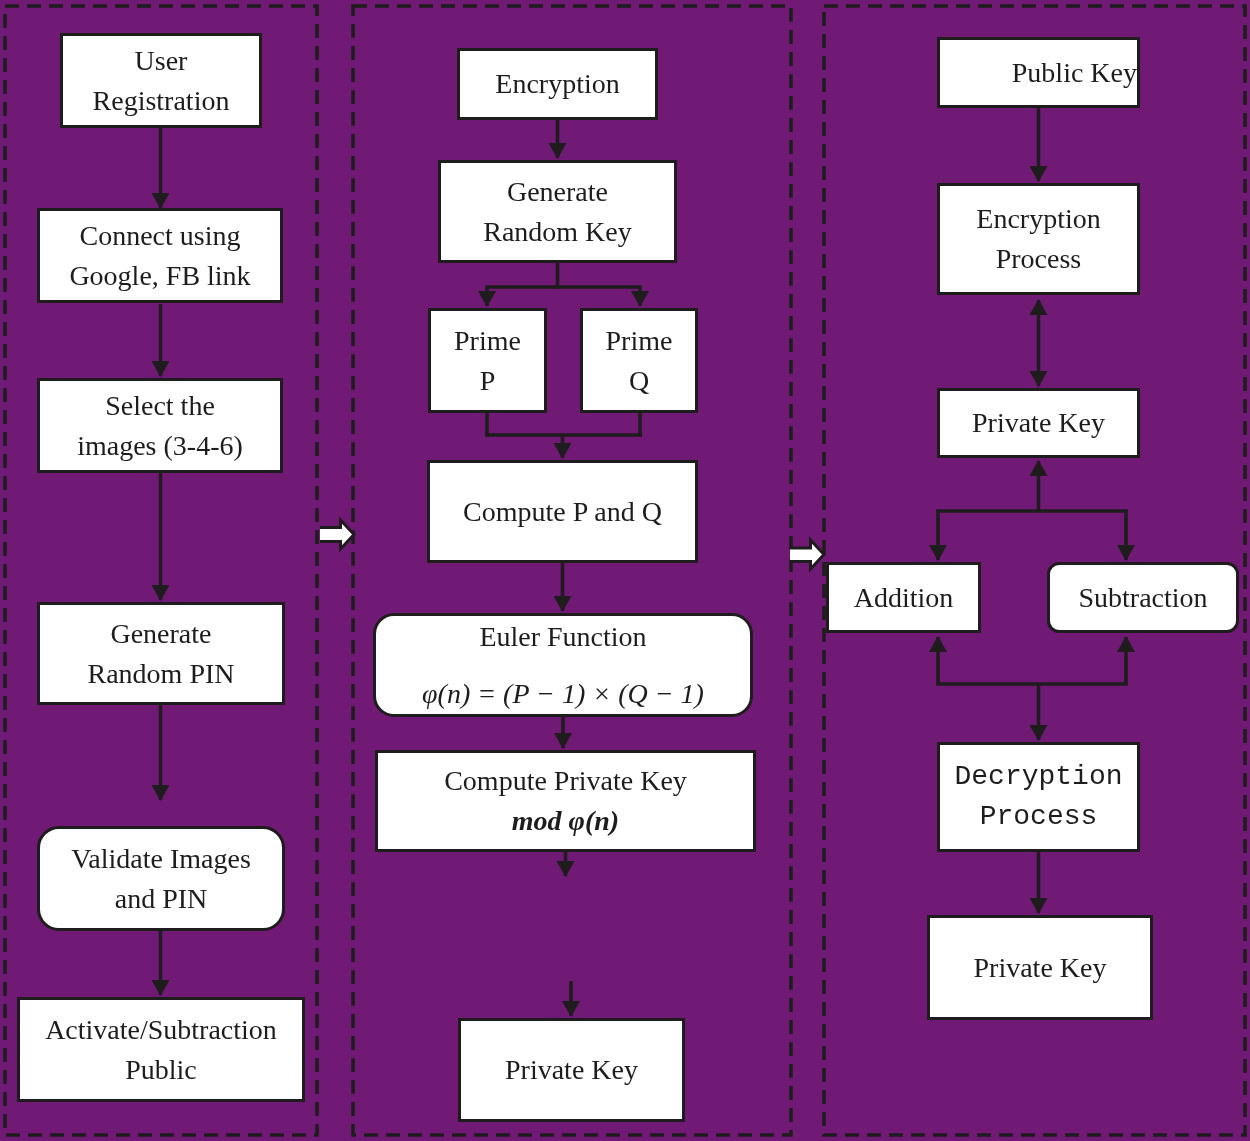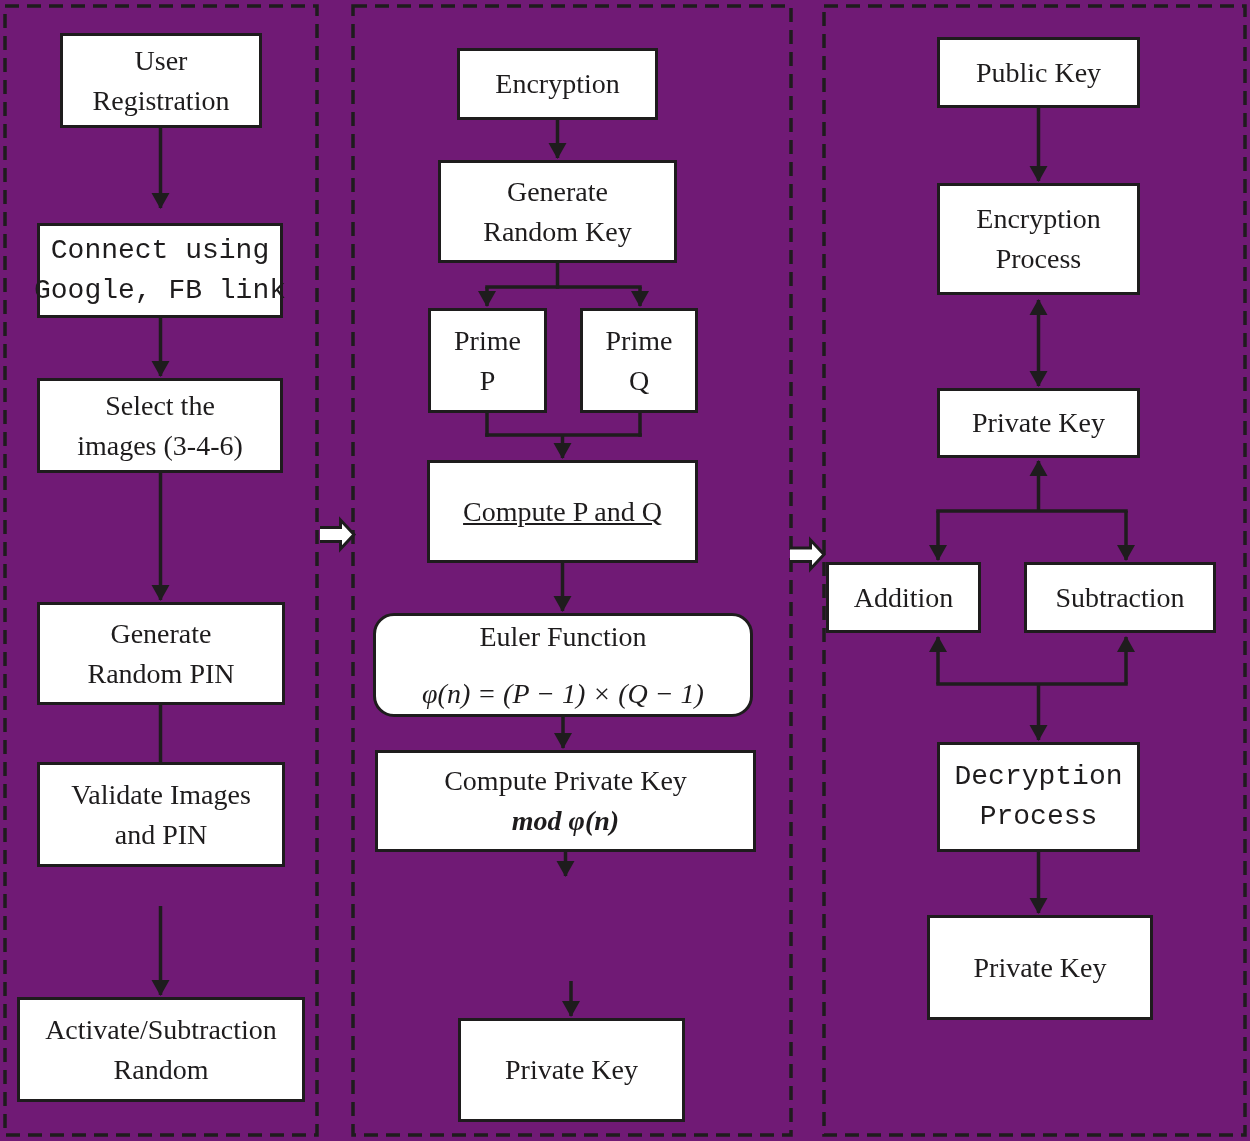--- a/index.html
+++ b/index.html
@@ -74,85 +74,85 @@
     </g>
 
     <path d="M320,527.5 L340.5,527.5 L340.5,520 L354,534.5 L340.5,549 L340.5,541.5 L320,541.5" fill="#ffffff" stroke="#1e1c1d" stroke-width="3"></path>
     <path d="M790,548 L810.5,548 L810.5,540 L824,554.5 L810.5,569 L810.5,561.5 L790,561.5" fill="#ffffff" stroke="#1e1c1d" stroke-width="3"></path>
   </svg>
 
   <div class="node" style="left:60px;top:33px;width:202px;height:95px;">
     <div class="ln">User</div>
     <div class="ln">Registration</div>
   </div>
-  <div class="node" style="left:37px;top:223px;width:246px;height:95px;font-family:Liberation Mono, monospace;">
+  <div class="node" style="left:37px;top:208px;width:246px;height:95px;">
     <div class="ln">Connect using</div>
     <div class="ln">Google, FB link</div>
   </div>
   <div class="node" style="left:37px;top:378px;width:246px;height:95px;">
     <div class="ln">Select the</div>
     <div class="ln">images (3-4-6)</div>
   </div>
   <div class="node" style="left:37px;top:602px;width:248px;height:103px;">
     <div class="ln">Generate</div>
     <div class="ln">Random PIN</div>
   </div>
-  <div class="node" style="left:37px;top:762px;width:248px;height:105px;">
+  <div class="node" style="left:37px;top:826px;width:248px;height:105px;border-radius:22px;">
     <div class="ln">Validate Images</div>
     <div class="ln">and PIN</div>
   </div>
   <div class="node" style="left:17px;top:997px;width:288px;height:105px;">
     <div class="ln">Activate/Subtraction</div>
-    <div class="ln">Random</div>
+    <div class="ln">Public</div>
   </div>
 
   <div class="node" style="left:457px;top:48px;width:201px;height:72px;">
     <div class="ln">Encryption</div>
   </div>
   <div class="node" style="left:438px;top:160px;width:239px;height:103px;">
     <div class="ln">Generate</div>
     <div class="ln">Random Key</div>
   </div>
   <div class="node" style="left:428px;top:308px;width:119px;height:105px;">
     <div class="ln">Prime</div>
     <div class="ln">P</div>
   </div>
   <div class="node" style="left:580px;top:308px;width:118px;height:105px;">
     <div class="ln">Prime</div>
     <div class="ln">Q</div>
   </div>
-  <div class="node" style="left:427px;top:460px;width:271px;height:103px;text-decoration:underline;">
+  <div class="node" style="left:427px;top:460px;width:271px;height:103px;">
     <div class="ln">Compute P and Q</div>
   </div>
   <div class="node" style="left:373px;top:613px;width:380px;height:104px;border-radius:21px;">
     <div class="ln">Euler Function</div>
     <div class="ln math">φ(n) = (P − 1) × (Q − 1)</div>
   </div>
   <div class="node" style="left:375px;top:750px;width:381px;height:102px;">
     <div class="ln">Compute Private Key</div>
     <div class="ln mathbold">mod φ(n)</div>
   </div>
   <div class="node" style="left:458px;top:1018px;width:227px;height:104px;">
     <div class="ln">Private Key</div>
   </div>
 
-  <div class="node" style="left:937px;top:37px;width:203px;height:71px;">
+  <div class="node" style="left:937px;top:37px;width:203px;height:71px;align-items:flex-end;">
     <div class="ln">Public Key</div>
   </div>
   <div class="node" style="left:937px;top:183px;width:203px;height:112px;">
     <div class="ln">Encryption</div>
     <div class="ln">Process</div>
   </div>
   <div class="node" style="left:937px;top:388px;width:203px;height:70px;">
     <div class="ln">Private Key</div>
   </div>
   <div class="node" style="left:826px;top:562px;width:155px;height:71px;">
     <div class="ln">Addition</div>
   </div>
-  <div class="node" style="left:1024px;top:562px;width:192px;height:71px;">
+  <div class="node" style="left:1047px;top:562px;width:192px;height:71px;border-radius:12px;">
     <div class="ln">Subtraction</div>
   </div>
   <div class="node" style="left:937px;top:742px;width:203px;height:110px;font-family:Liberation Mono, monospace;">
     <div class="ln">Decryption</div>
     <div class="ln">Process</div>
   </div>
   <div class="node" style="left:927px;top:915px;width:226px;height:105px;">
     <div class="ln">Private Key</div>
   </div>
 

